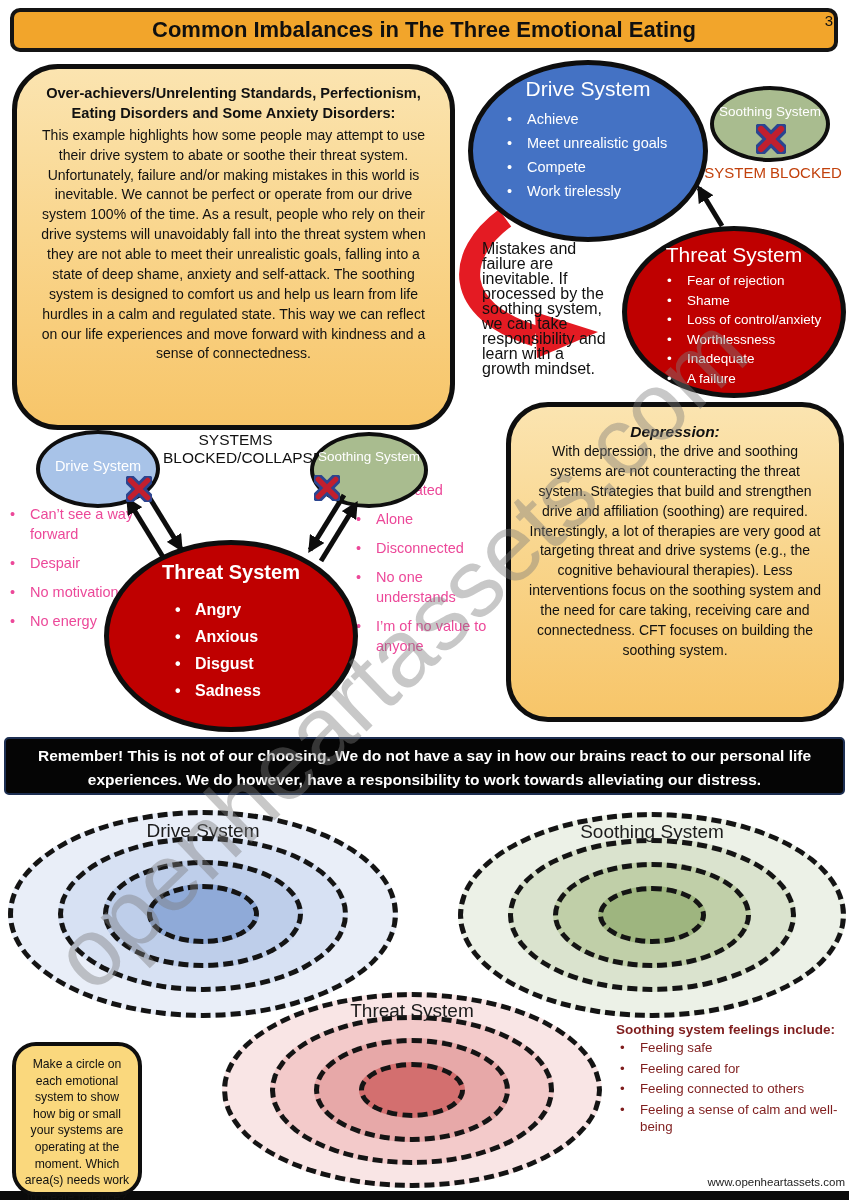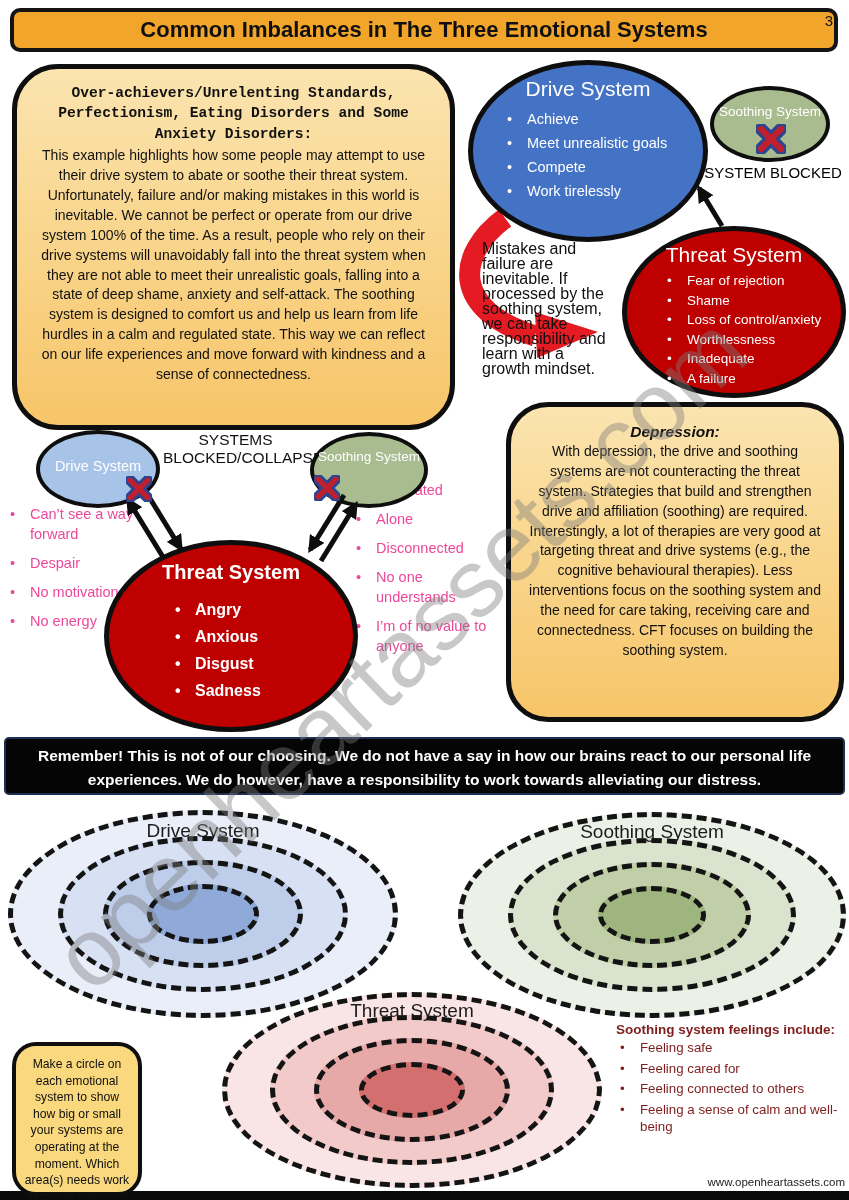--- a/index.html
+++ b/index.html
@@ -9,36 +9,36 @@
   .ellipse{border:5px solid #0e0e0e;border-radius:50%;}
   .b4{border-width:4px;}
   
   .titlebar{left:10px;top:8px;width:828px;height:44px;background:#F2A52B;border:4px solid #141414;
             border-radius:10px;text-align:center;font-weight:bold;font-size:22px;line-height:35px;color:#101010;}
   .pagenum{right:16px;top:12px;font-size:15px;color:#111;}
   
   .gradbox{background:linear-gradient(180deg,#FBE4B0 0%,#F9D68E 45%,#F7C569 100%);
            border:5px solid #0e0e0e;border-radius:46px;text-align:center;}
   .tlbox{left:12px;top:64px;width:443px;height:366px;padding:14px 20px;}
-  .tlbox .hd{font-weight:bold;font-size:14.6px;line-height:1.4;font-family:Liberation Mono, monospace;}
+  .tlbox .hd{font-weight:bold;font-size:14.6px;line-height:1.4;}
   .tlbox .bd{font-size:14px;line-height:1.42;margin-top:2px;}
   .depbox{left:506px;top:402px;width:338px;height:320px;border-radius:42px;padding:16px 16px;}
   .depbox .hd{font-weight:bold;font-size:15.5px;font-style:italic;}
   .depbox .bd{font-size:14px;line-height:1.42;margin-top:1px;}
   
   .drive-top{left:468px;top:60px;width:240px;height:182px;background:#4472C4;color:#fff;z-index:5;}
   .soothe-top{left:710px;top:86px;width:120px;height:76px;background:#A9BC8F;color:#fff;z-index:5;}
   .threat-top{left:622px;top:226px;width:224px;height:172px;background:#BF0000;color:#fff;z-index:5;}
   .ell-title{text-align:center;font-size:21px;margin-top:12px;}
   ul.blist{list-style:none;margin:0;padding:0;}
   ul.blist li{position:relative;padding-left:24px;}
   ul.blist li::before{content:"\2022";position:absolute;left:4px;}
   .drive-top ul{margin:6px 0 0 30px;font-size:14.5px;line-height:24px;}
   .threat-top ul{margin:4px 0 0 36px;font-size:13.5px;line-height:19.5px;}
-  .sys-blocked{left:703px;top:164px;width:140px;text-align:center;font-size:15px;color:#000000;}
+  .sys-blocked{left:703px;top:164px;width:140px;text-align:center;font-size:15px;color:#c2410c;}
   .soothe-label{text-align:center;font-size:13.5px;line-height:1.35;margin-top:13px;}
   
   .arrownote{left:482px;top:241px;width:128px;text-align:left;font-size:16px;line-height:15px;color:#101010;z-index:6;}
   
   .mid-heading{left:163px;top:431px;width:145px;text-align:center;font-size:15.5px;line-height:18px;color:#111;}
   .drive-mid{left:36px;top:430px;width:124px;height:78px;background:#A8C3E8;color:#fff;z-index:5;}
   .drive-mid .lbl{text-align:center;font-size:14.5px;margin-top:24px;}
   .soothe-mid{left:310px;top:432px;width:118px;height:76px;background:#A9BC8F;color:#fff;z-index:5;}
   .soothe-mid .lbl{text-align:center;font-size:13.5px;line-height:1.3;margin-top:12px;}
   .threat-mid{left:104px;top:540px;width:254px;height:192px;background:#BF0000;color:#fff;z-index:5;}
@@ -74,21 +74,21 @@
              font-weight:500;color:rgba(125,125,125,0.42);transform:rotate(-44deg);
              z-index:40;pointer-events:none;white-space:nowrap;}
 </style>
 </head>
 <body>
 
 <div id="canvas">
 
   <div class="watermark">openheartassets.com</div>
 
-  <div class="abs titlebar">Common Imbalances in The Three Emotional Systems</div>
+  <div class="abs titlebar">Common Imbalances in The Three Emotional Eating</div>
   <div class="abs pagenum">3</div>
 
   <div class="abs gradbox tlbox">
     <div class="hd">Over-achievers/Unrelenting Standards, Perfectionism, Eating Disorders and Some Anxiety Disorders:</div>
     <div class="bd">This example highlights how some people may attempt to use their drive system to abate or soothe their threat system. Unfortunately, failure and/or making mistakes in this world is inevitable. We cannot be perfect or operate from our drive system 100% of the time. As a result, people who rely on their drive systems will unavoidably fall into the threat system when they are not able to meet their unrealistic goals, falling into a state of deep shame, anxiety and self-attack. The soothing system is designed to comfort us and help us learn from life hurdles in a calm and regulated state. This way we can reflect on our life experiences and move forward with kindness and a sense of connectedness.</div>
   </div>
 
   <svg class="svgunder" width="849" height="1200" viewBox="0 0 849 1200">
     <path d="M 505 218 C 455 255, 452 310, 535 336" stroke="#E41B23" stroke-width="21" fill="none"></path>
     <polygon points="535,312 598,332 537,358" fill="#E41B23"></polygon>

